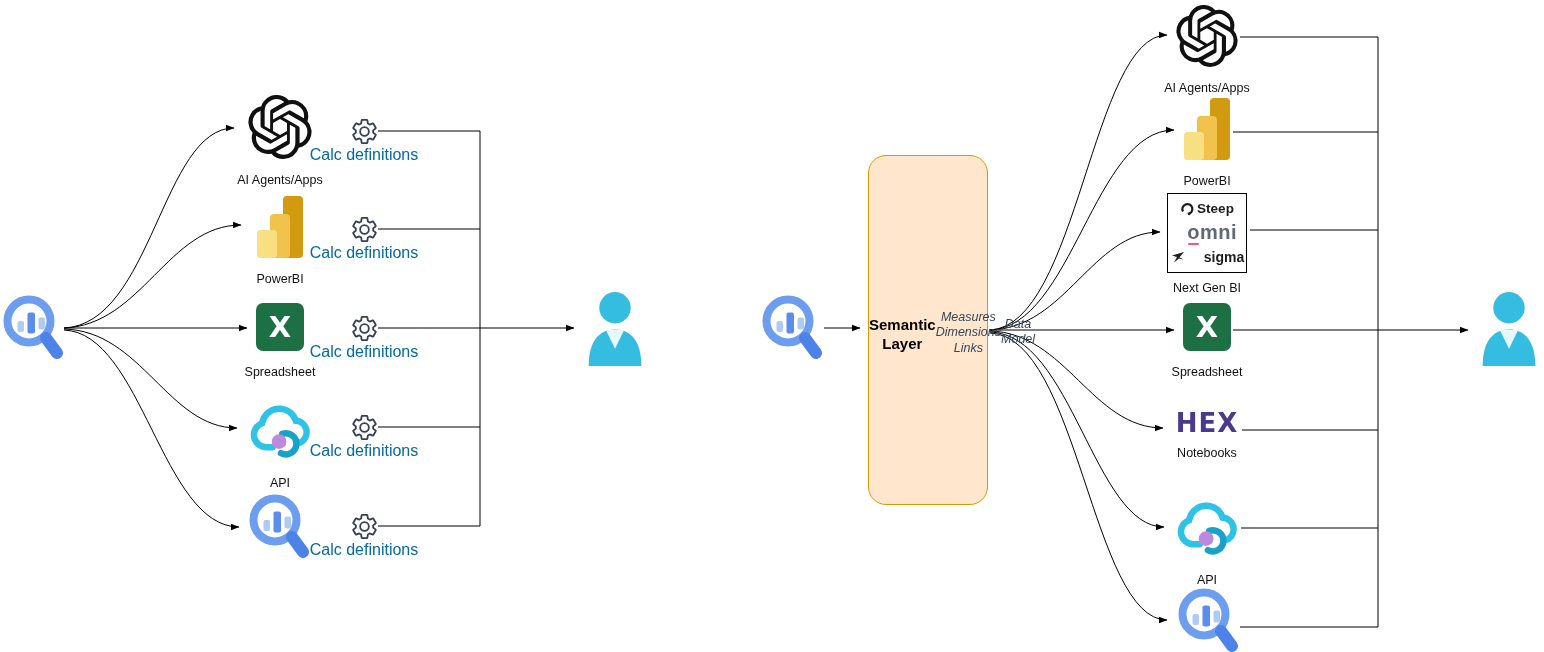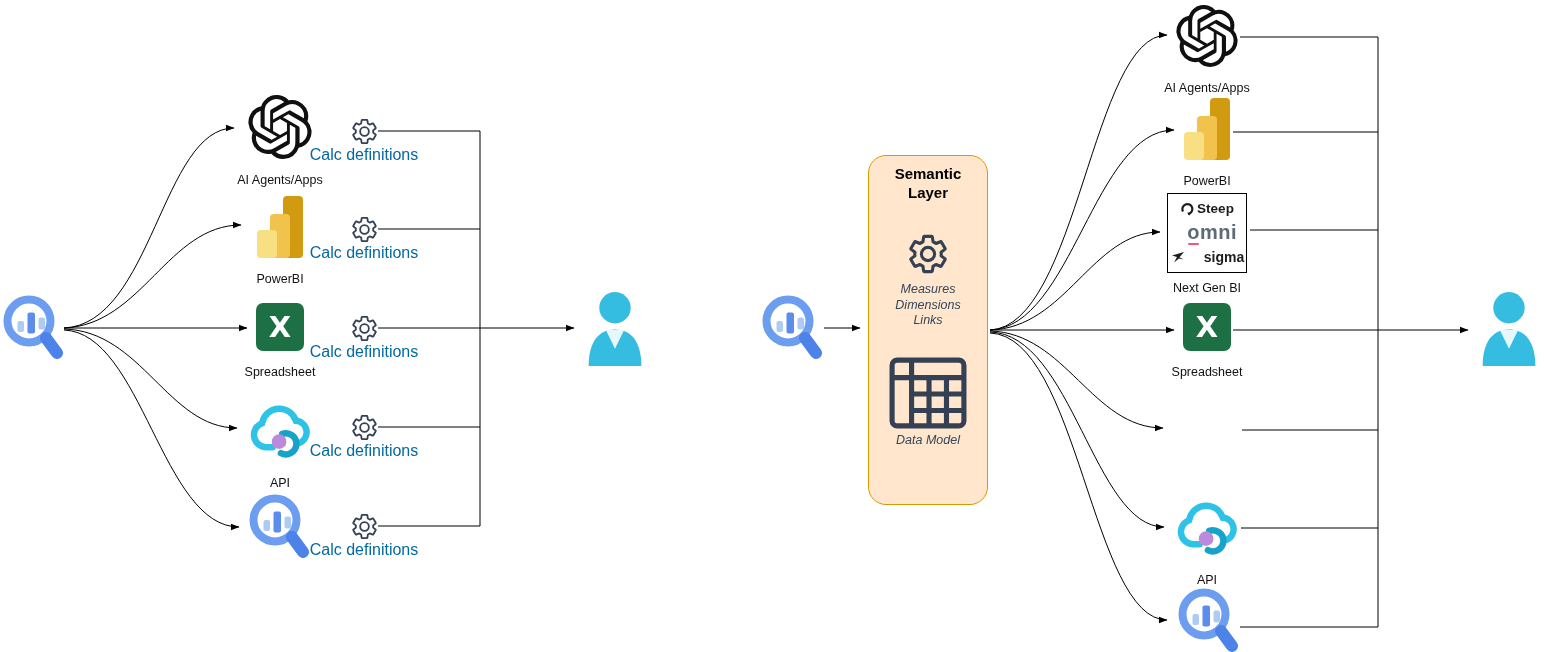--- a/index.html
+++ b/index.html
@@ -5,21 +5,21 @@
   html,body{margin:0;padding:0;background:#fff;}
   #stage{position:relative;width:1544px;height:652px;background:#ffffff;overflow:hidden;
          font-family:"Liberation Sans",sans-serif;}
   #wires{position:absolute;left:0;top:0;}
   .conn{stroke:#000;stroke-width:1;fill:none;}
   .node{position:absolute;display:flex;flex-direction:column;align-items:center;}
   .lbl{font-size:12.5px;color:#111;white-space:nowrap;margin-top:14px;line-height:14px;}
   .calc-lbl{font-size:16px;color:#0369a1;white-space:nowrap;}
   .sem-box{position:absolute;left:868px;top:155px;width:120px;height:350px;background:#FFE6CC;
            border:1.6px solid #D79B00;border-radius:18px;box-sizing:border-box;
-           display:flex;flex-direction:column;align-items:center;}
+           display:flex;flex-direction:row;align-items:center;}
   .sem-title{font-weight:bold;font-size:15px;color:#000;text-align:center;line-height:19px;margin-top:8px;}
   .sem-line{font-size:12.5px;color:#33475B;line-height:15.5px;text-align:center;font-style:italic;}
   .ng-box{width:80px;height:80px;background:#fff;border:1.5px solid #000;box-sizing:border-box;
           display:flex;flex-direction:column;justify-content:space-evenly;align-items:center;padding:2px 0;}
   .ng-row{display:flex;align-items:center;gap:3px;}
   .steep-txt{font-weight:bold;font-size:13.5px;color:#1c1c1c;}
   .sigma-txt{font-weight:bold;font-size:14px;color:#1c1c1c;margin-left:16px;}
   .omni-wrap{position:relative;align-self:flex-end;margin-right:9px;}
   .omni-txt{font-size:20px;font-weight:600;color:#5E6A75;letter-spacing:0.5px;}
   .omni-bar{position:absolute;left:1px;bottom:-1px;width:11px;height:2.5px;background:#F2577E;border-radius:2px;}
@@ -257,20 +257,24 @@
     <div class="lbl" style="margin-top:8px;">Next Gen BI</div>
   </div>
 
   <div class="node" style="left:1152px;top:303px;width:110px;">
     <div class="excel">
         <span>X</span>
       </div>
     <div class="lbl">Spreadsheet</div>
   </div>
 
+  <div class="node" style="left:1152px;top:409px;width:110px;">
+    <div class="hex-txt">HEX</div>
+    <div class="lbl" style="margin-top:9px;">Notebooks</div>
+  </div>
 
   <div class="node" style="left:1152px;top:489px;width:110px;">
     <svg width="66" height="70" viewBox="0 0 72 76">
         <use href="#cloudapi"></use>
       </svg>
     <div class="lbl">API</div>
   </div>
 
   <div class="node" style="left:1177px;top:587px;">
     <svg width="62" height="68" viewBox="0 0 62 68">

